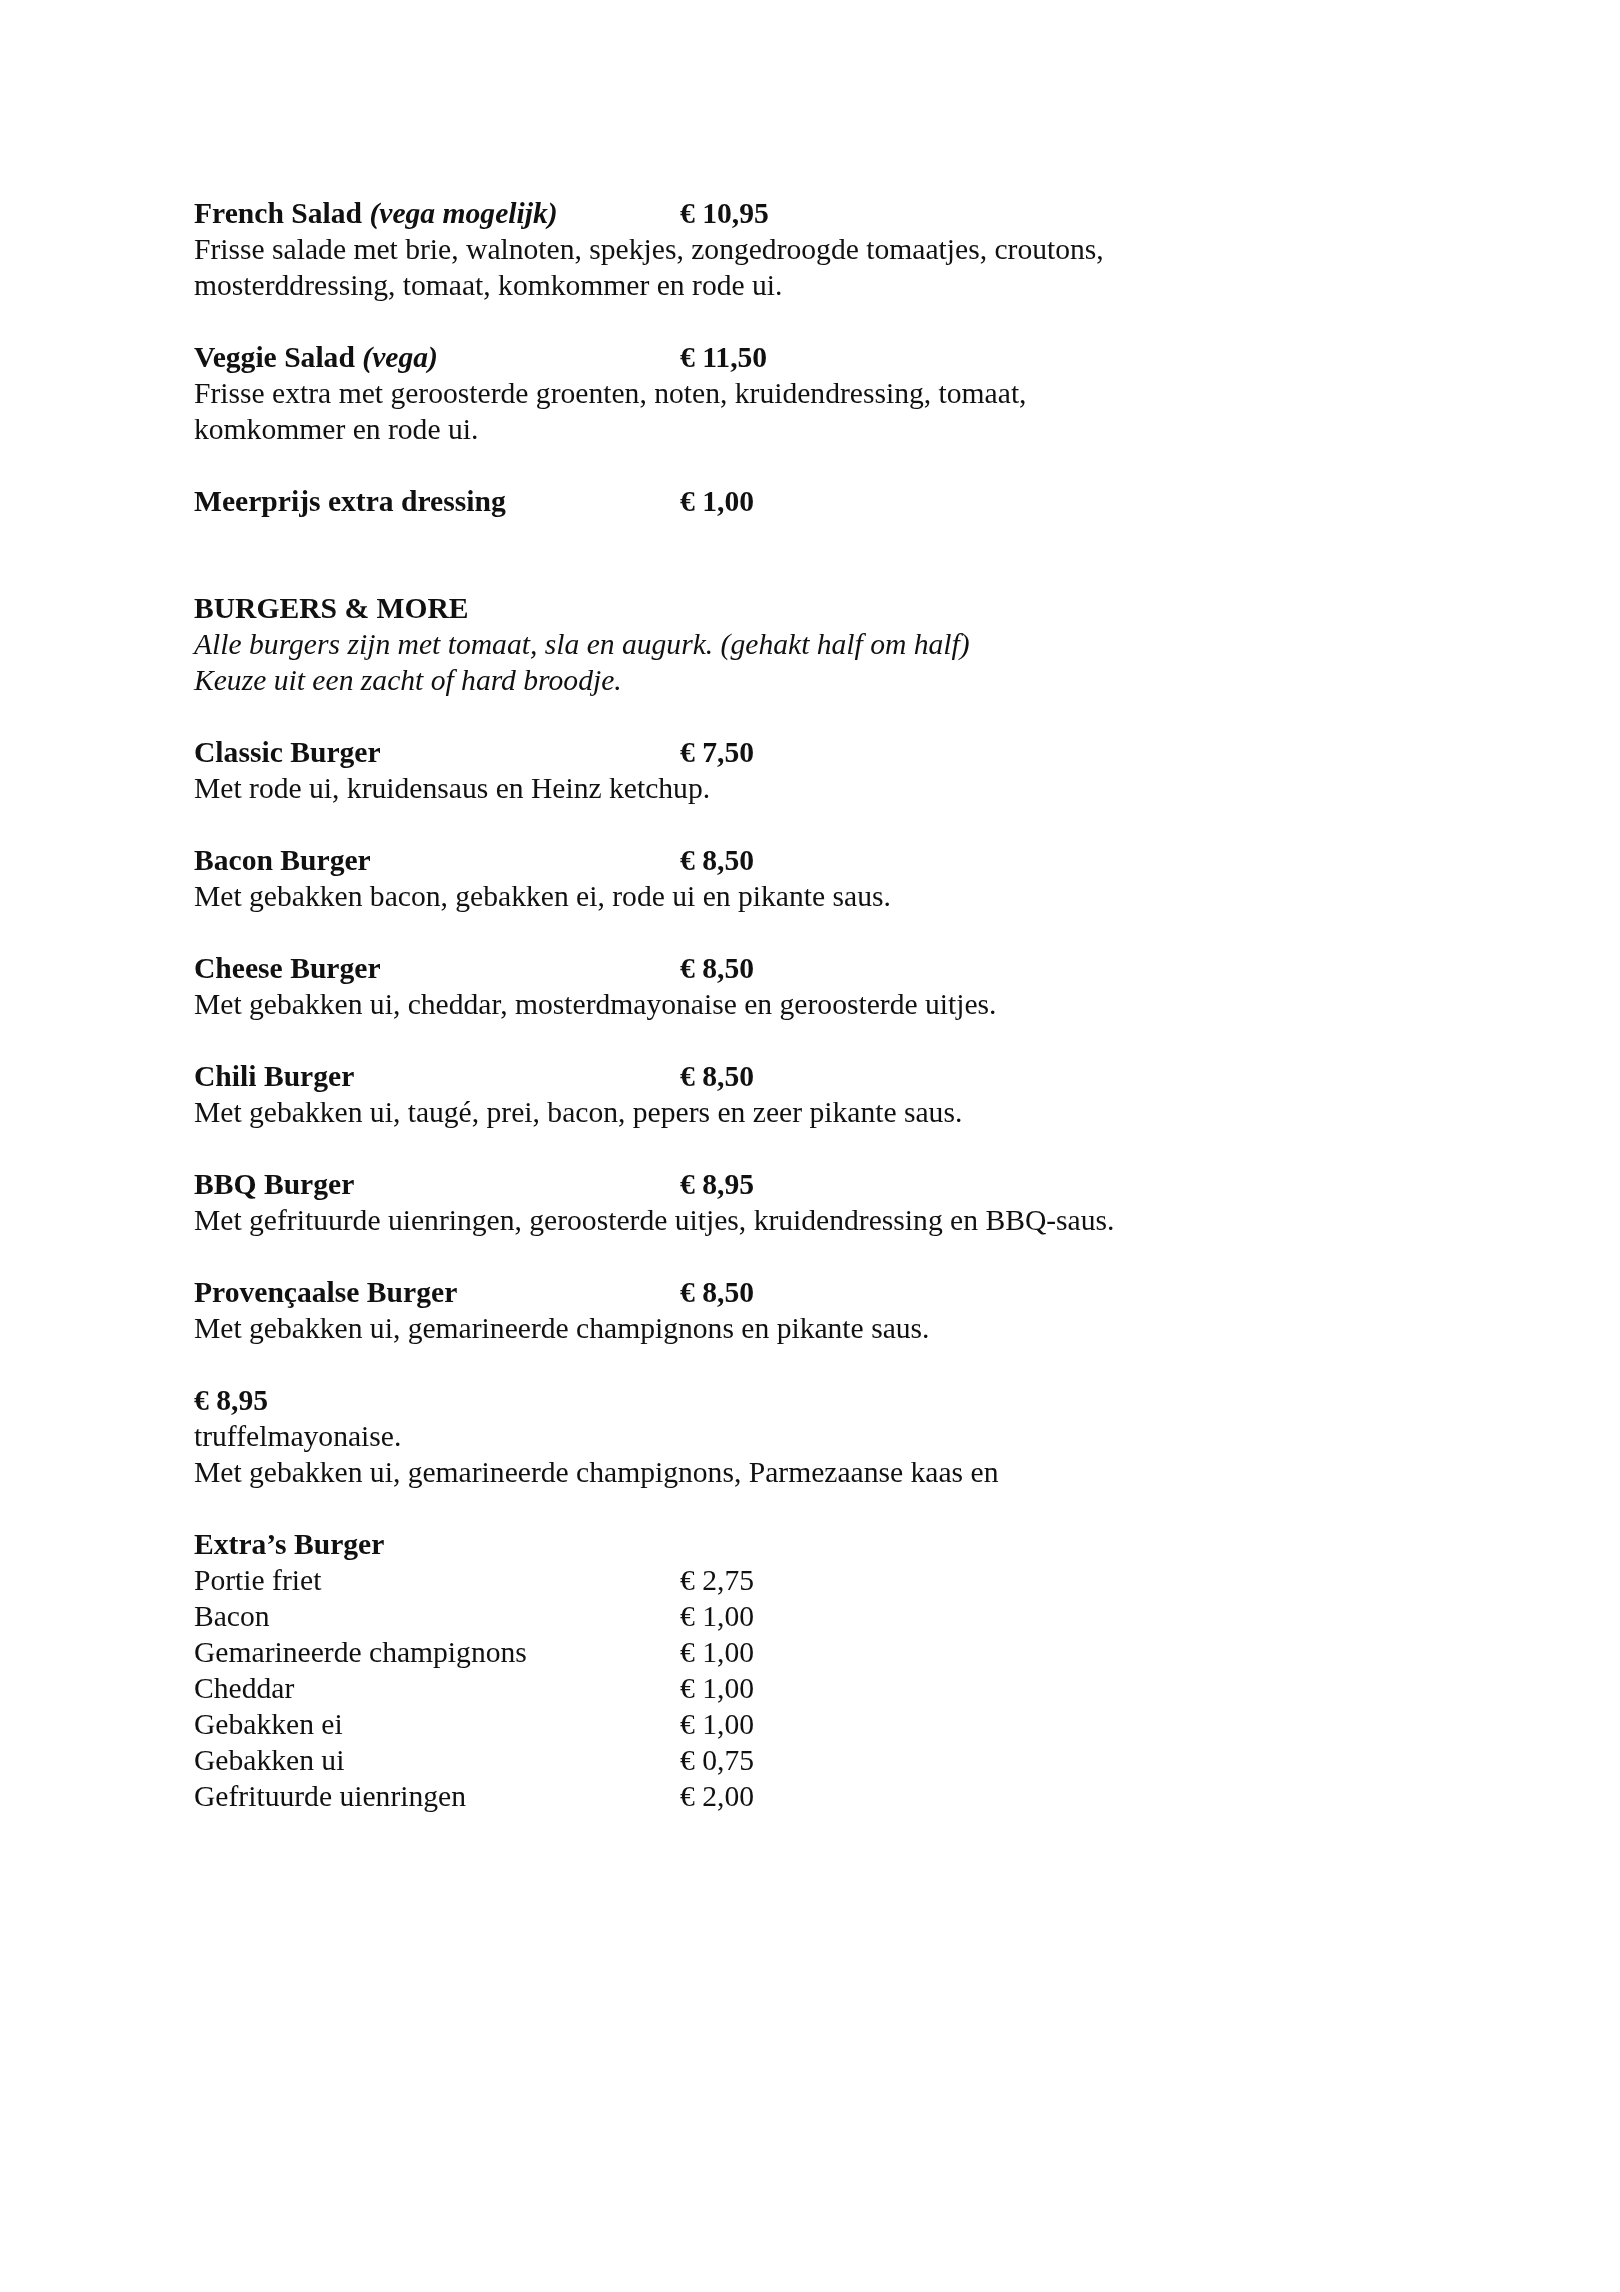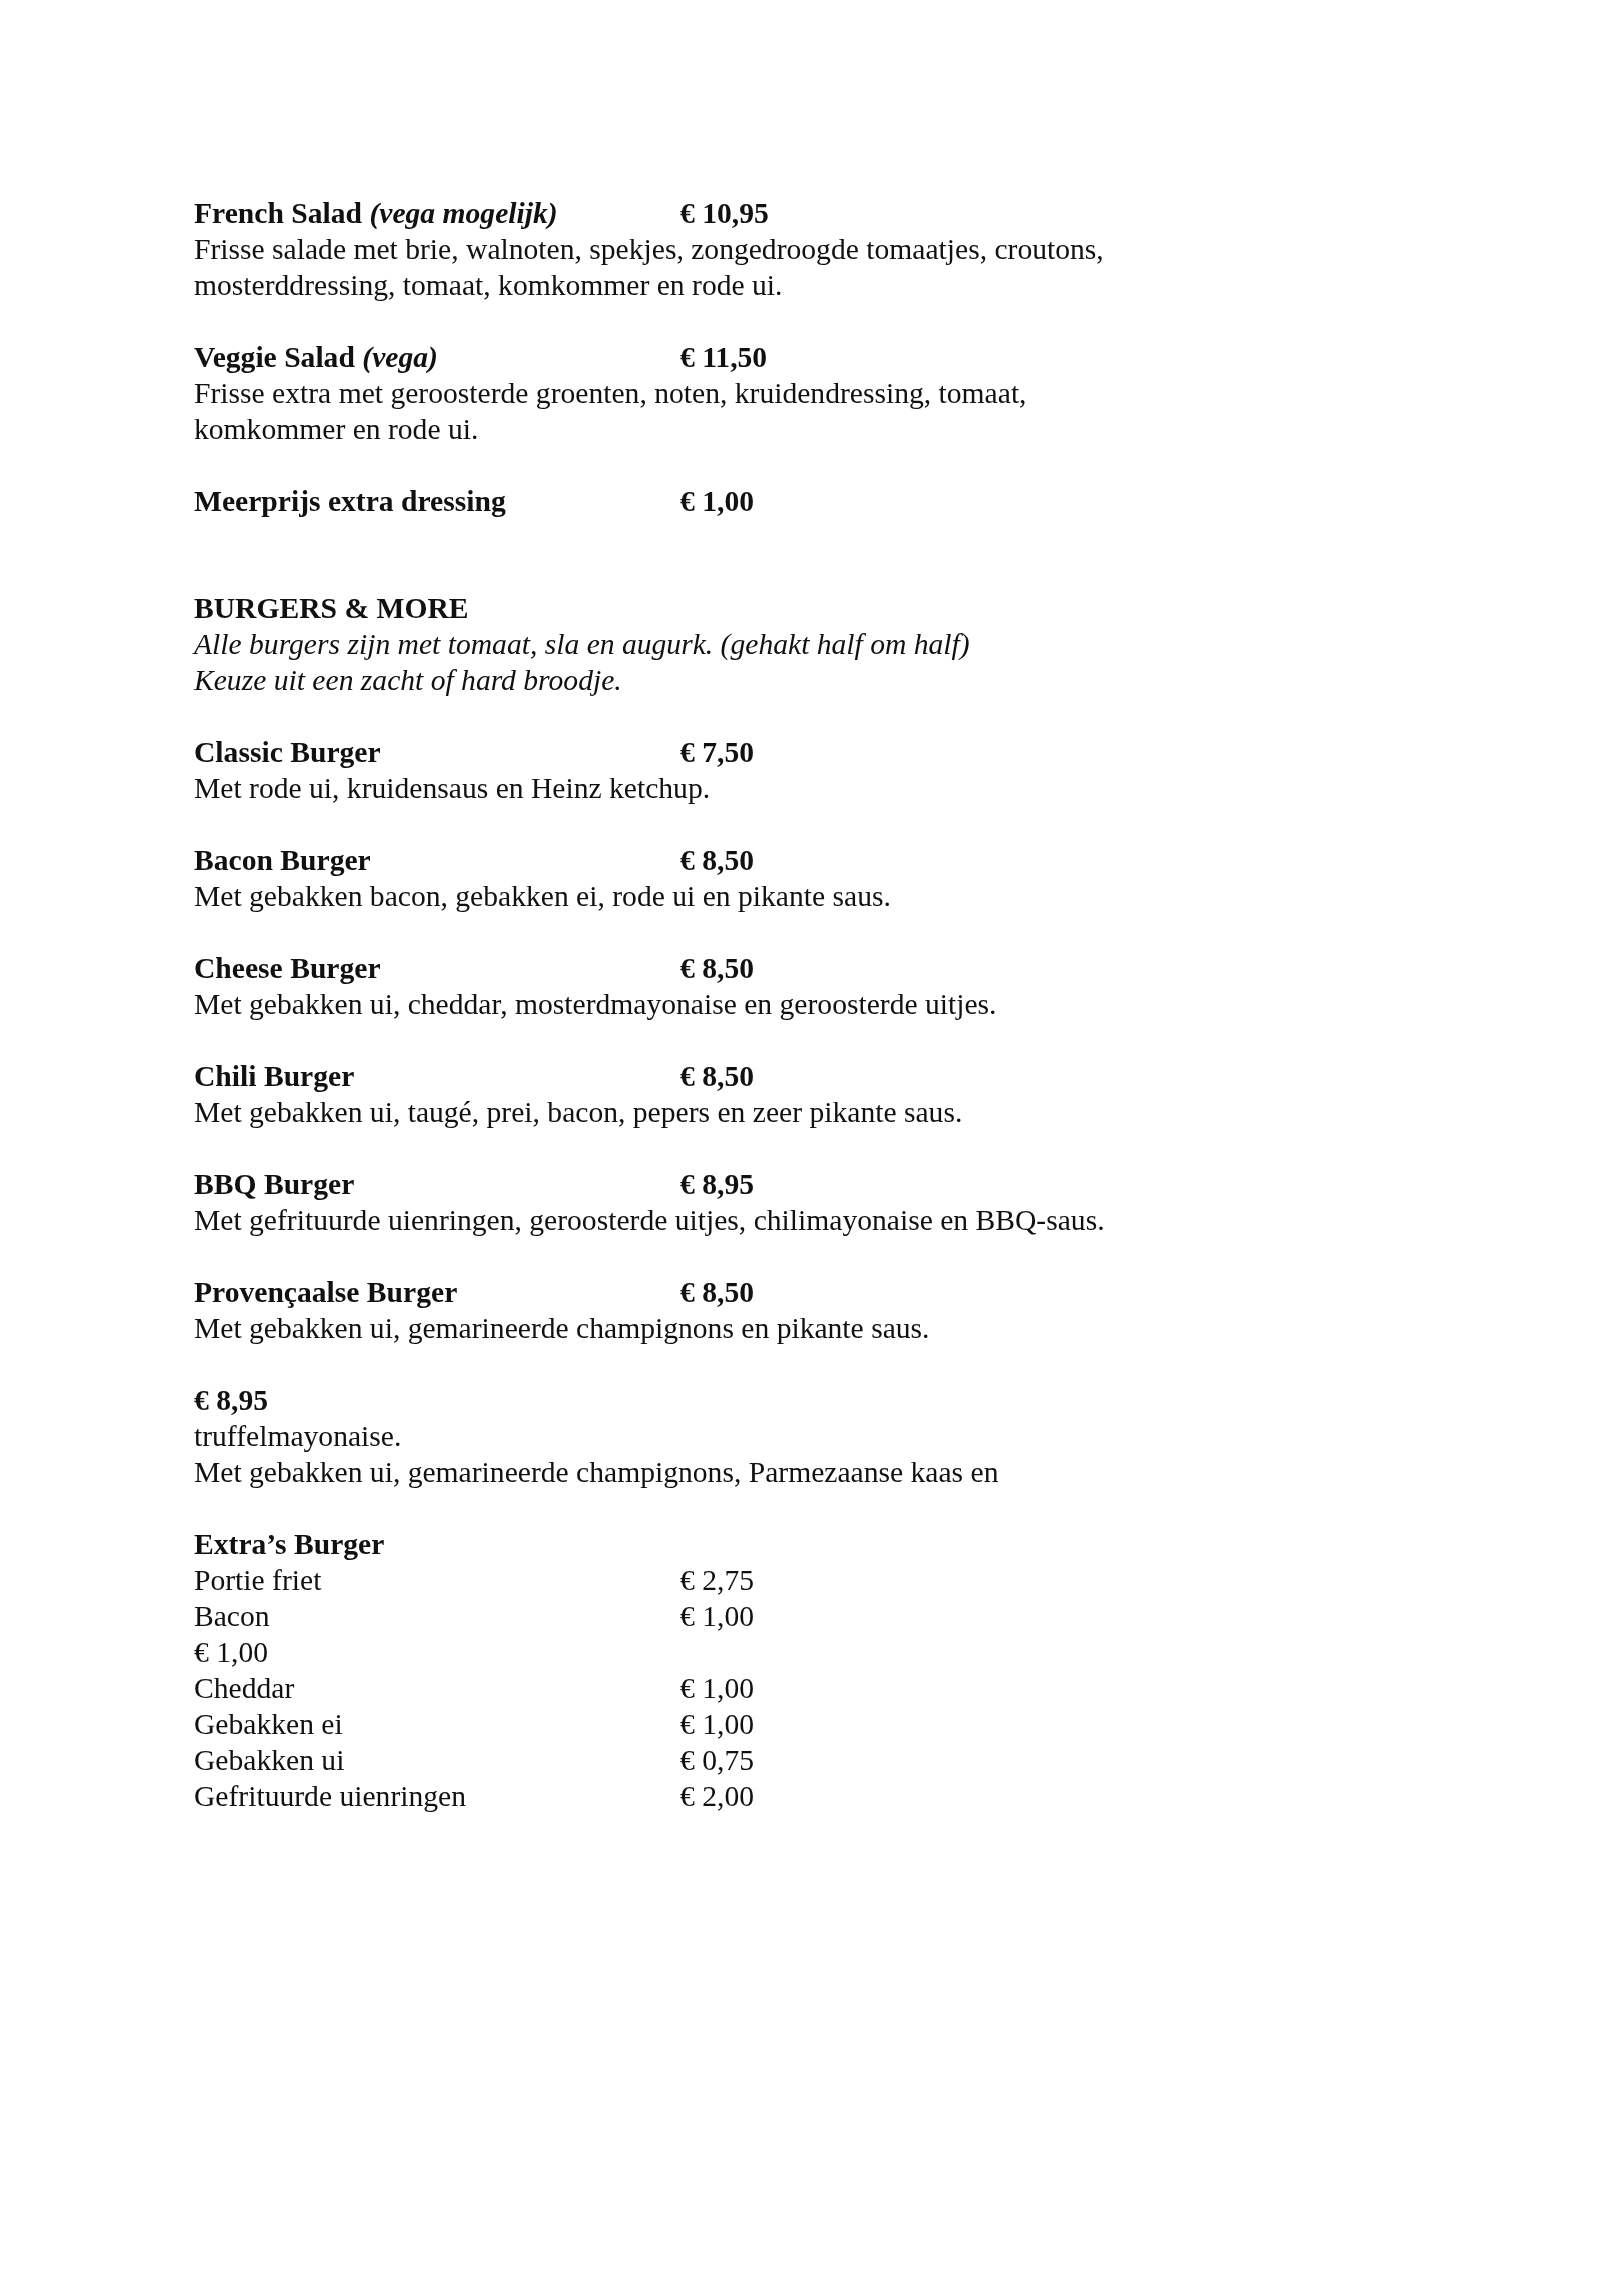--- a/index.html
+++ b/index.html
@@ -94,21 +94,21 @@
       </div>
       <div class="line desc">Met gebakken ui, taugé, prei, bacon, pepers en zeer pikante saus.</div>
     </div>
     <div class="gap"></div>
 
     <div class="item">
       <div class="line">
         <span class="name bold">BBQ Burger</span>
         <span class="price bold">€ 8,95</span>
       </div>
-      <div class="line desc">Met gefrituurde uienringen, geroosterde uitjes, chilimayonaise en BBQ-saus.</div>
+      <div class="line desc">Met gefrituurde uienringen, geroosterde uitjes, kruidendressing en BBQ-saus.</div>
     </div>
     <div class="gap"></div>
 
     <div class="item">
       <div class="line">
         <span class="name bold">Provençaalse Burger</span>
         <span class="price bold">€ 8,50</span>
       </div>
       <div class="line desc">Met gebakken ui, gemarineerde champignons en pikante saus.</div>
     </div>
@@ -128,20 +128,21 @@
     <div class="line bold">Extra’s Burger</div>
     <div class="line">
       <span class="name">Portie friet</span>
       <span class="price">€ 2,75</span>
     </div>
     <div class="line">
       <span class="name">Bacon</span>
       <span class="price">€ 1,00</span>
     </div>
     <div class="line">
+      <span class="name">Gemarineerde champignons</span>
       <span class="price">€ 1,00</span>
     </div>
     <div class="line">
       <span class="name">Cheddar</span>
       <span class="price">€ 1,00</span>
     </div>
     <div class="line">
       <span class="name">Gebakken ei</span>
       <span class="price">€ 1,00</span>
     </div>

